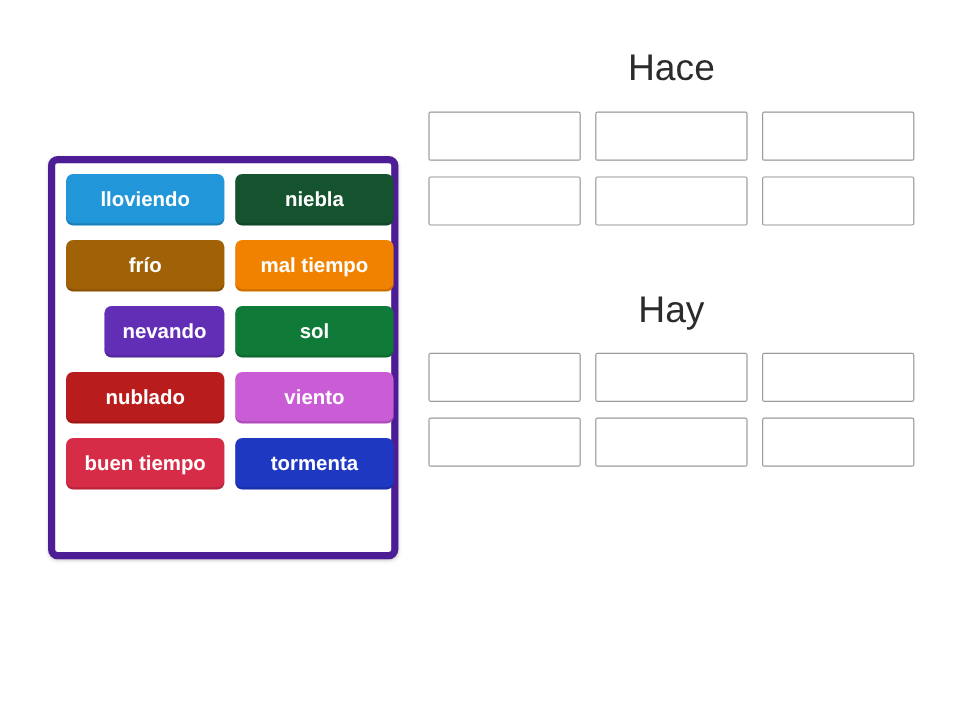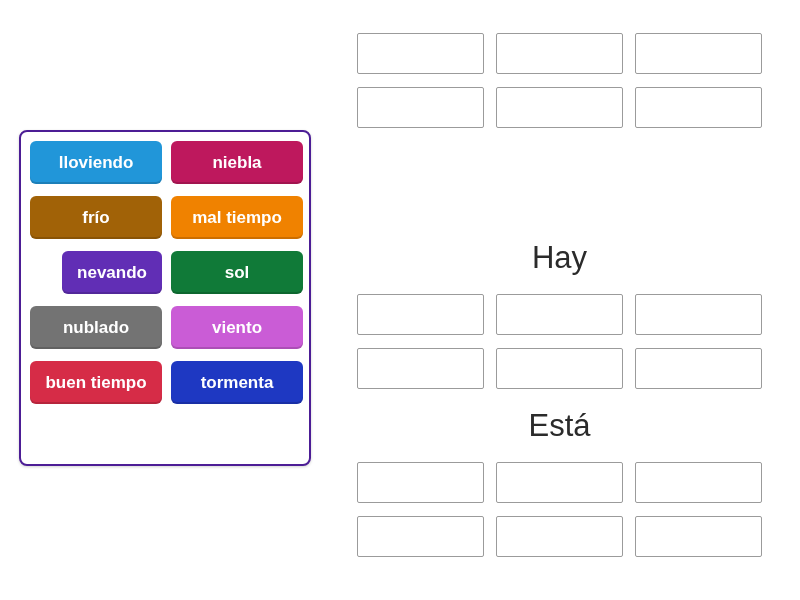--- a/index.html
+++ b/index.html
@@ -15,27 +15,27 @@
     overflow: hidden;
   }
   .stage {
     position: absolute;
     inset: 0;
   }
 
   
   .tile-panel {
     position: absolute;
-    left: 19px;
+    left: 40px;
     top: 130px;
     width: 292px;
     height: 336px;
     box-sizing: border-box;
     background: #ffffff;
-    border: 2px solid #4c1d95;
+    border: 6px solid #4c1d95;
     border-radius: 8px;
     box-shadow: 0 1px 3px rgba(0,0,0,0.18);
     padding: 9px;
     display: grid;
     grid-template-columns: repeat(2, 132px);
     column-gap: 9px;
     row-gap: 12px;
     align-content: start;
   }
   .tile {
@@ -91,57 +91,47 @@
     border: 1px solid #9b9b9b;
     border-radius: 2px;
   }
 </style>
 </head>
 <body>
 
 <div class="stage">
   <div class="tile-panel" id="tilePanel">
       <div class="tile" style="background: rgb(33, 150, 217);">lloviendo</div>
-      <div class="tile" style="background: #be185d;">niebla</div>
+      <div class="tile" style="background: #14532d;">niebla</div>
       <div class="tile" style="background: #a16207;">frío</div>
       <div class="tile" style="background: rgb(240, 130, 0);">mal tiempo</div>
       <div class="tile" style="background: rgb(97, 46, 181); margin-left: 32px;">nevando</div>
       <div class="tile" style="background: rgb(16, 122, 56);">sol</div>
-      <div class="tile" style="background: #737373; text-align: right;">nublado</div>
+      <div class="tile" style="background: #b91c1c; text-align: right;">nublado</div>
       <div class="tile" style="background: rgb(202, 92, 214);">viento</div>
       <div class="tile" style="background: rgb(214, 44, 71);">buen tiempo</div>
       <div class="tile" style="background: rgb(30, 56, 194);">tormenta</div>
     </div>
   <div class="groups" id="groupsArea">
       <div class="group">
+        <div class="group-title">Hace</div>
         <div class="slots">
           <div class="slot"></div>
           <div class="slot"></div>
           <div class="slot"></div>
           <div class="slot"></div>
           <div class="slot"></div>
           <div class="slot"></div>
         </div>
       </div>
       <div class="group">
         <div class="group-title">Hay</div>
         <div class="slots">
           <div class="slot"></div>
           <div class="slot"></div>
           <div class="slot"></div>
           <div class="slot"></div>
           <div class="slot"></div>
           <div class="slot"></div>
         </div>
       </div>
-      <div class="group">
-        <div class="group-title">Está</div>
-        <div class="slots">
-          <div class="slot"></div>
-          <div class="slot"></div>
-          <div class="slot"></div>
-          <div class="slot"></div>
-          <div class="slot"></div>
-          <div class="slot"></div>
-        </div>
-      </div>
     </div>
 </div>
 
 </body></html>

